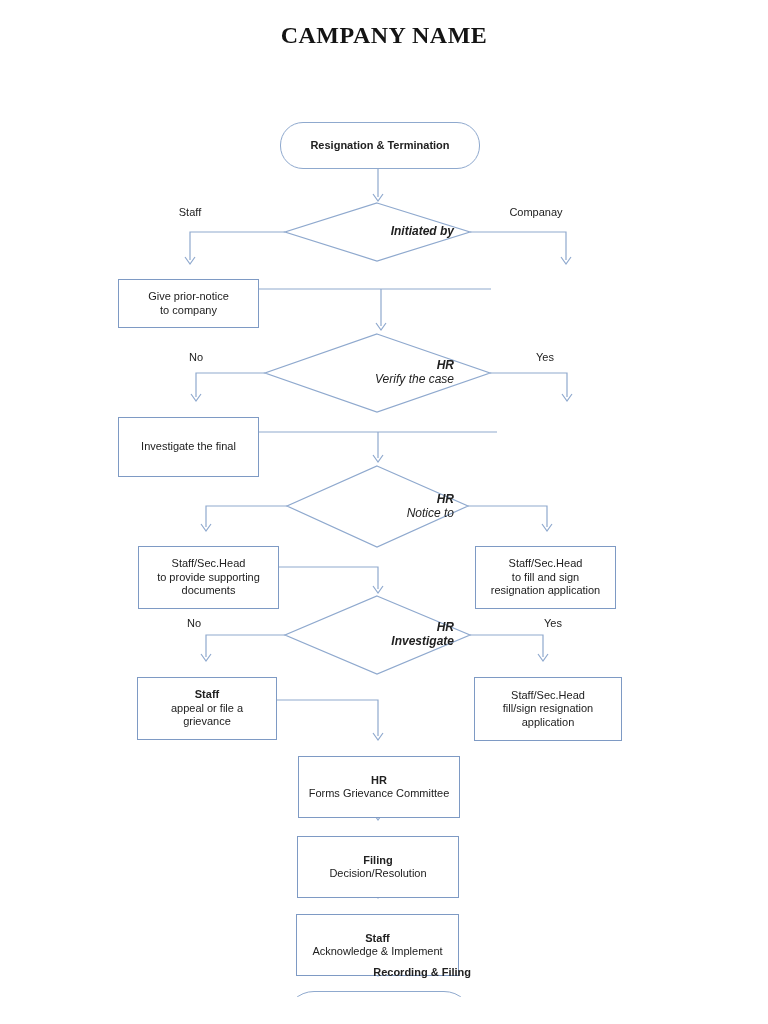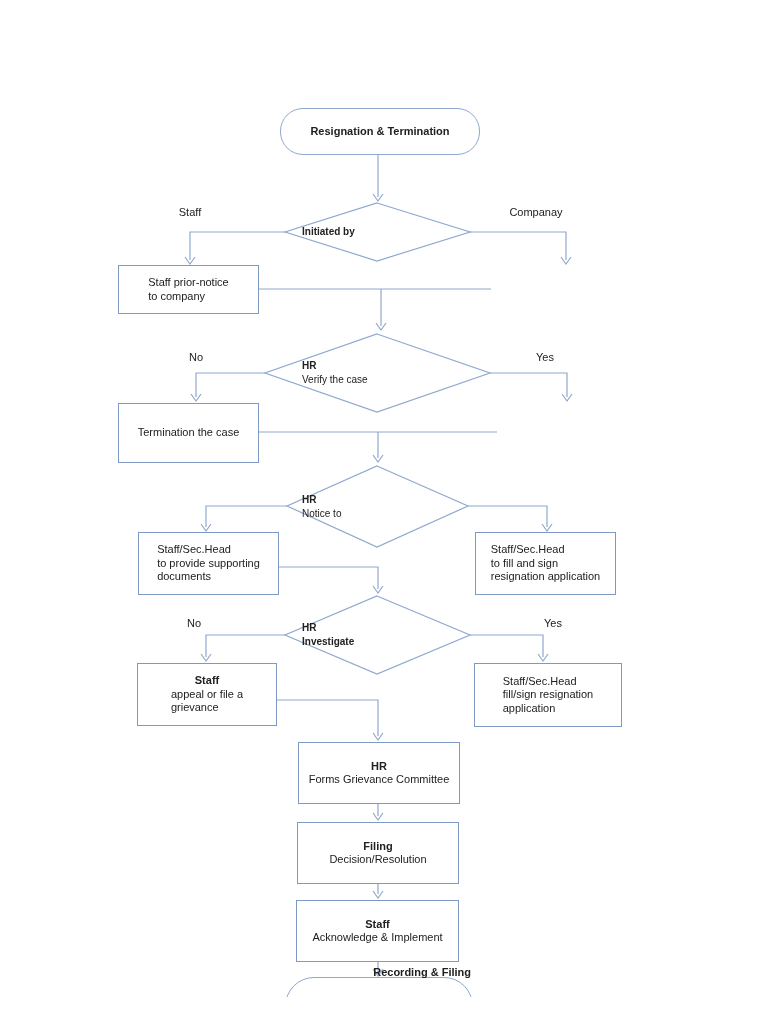--- a/index.html
+++ b/index.html
@@ -7,34 +7,35 @@
         font-family:"Liberation Sans",sans-serif;color:#212121;}
   .title{position:absolute;left:0;top:22px;width:768px;margin:0;text-align:center;
          font-family:"Liberation Serif",serif;font-size:24px;font-weight:bold;
          letter-spacing:.5px;color:#141414;}
   .subtitle{position:absolute;left:0;top:57px;width:768px;text-align:center;
             font-family:"Liberation Serif",serif;font-size:15.5px;letter-spacing:.3px;color:#262626;}
   svg.lines{position:absolute;left:0;top:0;z-index:1;}
   .ln{fill:none;stroke:#8fa9ce;stroke-width:1.2;}
   .diamond{fill:#ffffff;stroke:#8fa9ce;stroke-width:1.2;}
   .node{position:absolute;z-index:2;display:flex;flex-direction:column;align-items:center;
-        justify-content:center;text-align:left;font-size:11px;line-height:13.5px;}
+        justify-content:center;text-align:center;font-size:11px;line-height:13.5px;margin-top:14px;}
   .box{background:#ffffff;border:1px solid #7e9ac4;}
   .oval{background:#ffffff;border:1px solid #8fa9ce;}
   .lbl{position:absolute;z-index:2;text-align:center;font-size:11px;color:#212121;}
-  .dlbl{position:absolute;z-index:2;text-align:left;font-size:10px;line-height:13.5px;}
+  .dlbl{position:absolute;z-index:2;text-align:right;font-size:12px;line-height:13.5px;font-style:italic;}
   .b{font-weight:bold;display:block;white-space:pre-line;}
   .t{display:block;white-space:pre-line;}
   .cutoff{position:absolute;left:0;top:997px;width:768px;height:27px;background:#ffffff;z-index:3;}
 </style>
 </head>
 <body>
 
 <div class="page">
 
+  <h1 class="title">CAMPANY NAME</h1>
 
   <svg class="lines" width="768" height="1024" viewBox="0 0 768 1024">
 
     <path class="ln" d="M378,153 V197 M373,194 L378,201 L383,194"></path>
 
     <path class="ln" d="M285,232 H190 V260 M185,257 L190,264 L195,257"></path>
     <path class="ln" d="M470,232 H566 V260 M561,257 L566,264 L571,257"></path>
 
     <path class="ln" d="M257,289 H491 M381,289 V326 M376,323 L381,330 L386,323"></path>
 
@@ -84,25 +85,25 @@
   </div>
 
   <div class="lbl" style="left:160px;top:206px;width:60px;">Staff</div>
   <div class="lbl" style="left:493px;top:206px;width:86px;">Companay</div>
   <div class="lbl" style="left:166px;top:351px;width:60px;">No</div>
   <div class="lbl" style="left:515px;top:351px;width:60px;">Yes</div>
   <div class="lbl" style="left:164px;top:617px;width:60px;">No</div>
   <div class="lbl" style="left:523px;top:617px;width:60px;">Yes</div>
 
   <div class="node box" style="left:118px;top:265px;width:139px;height:47px;">
-    <span class="t">Staff prior-notice
+    <span class="t">Give prior-notice
 to company</span>
   </div>
   <div class="node box" style="left:118px;top:403px;width:139px;height:58px;">
-    <span class="t">Termination the case</span>
+    <span class="t">Investigate the final</span>
   </div>
   <div class="node box" style="left:138px;top:532px;width:139px;height:61px;">
     <span class="t">Staff/Sec.Head
 to provide supporting
 documents</span>
   </div>
   <div class="node box" style="left:475px;top:532px;width:139px;height:61px;">
     <span class="t">Staff/Sec.Head
 to fill and sign
 resignation application</span>

